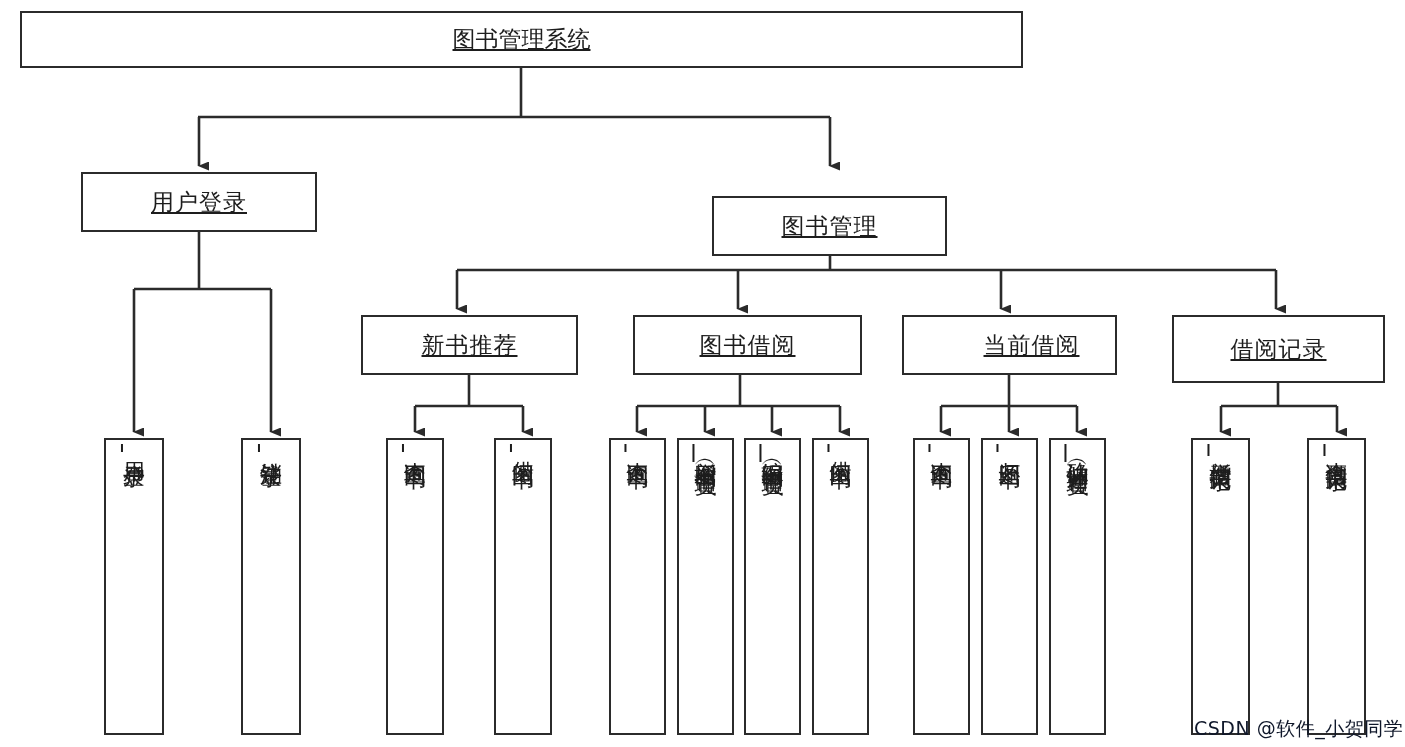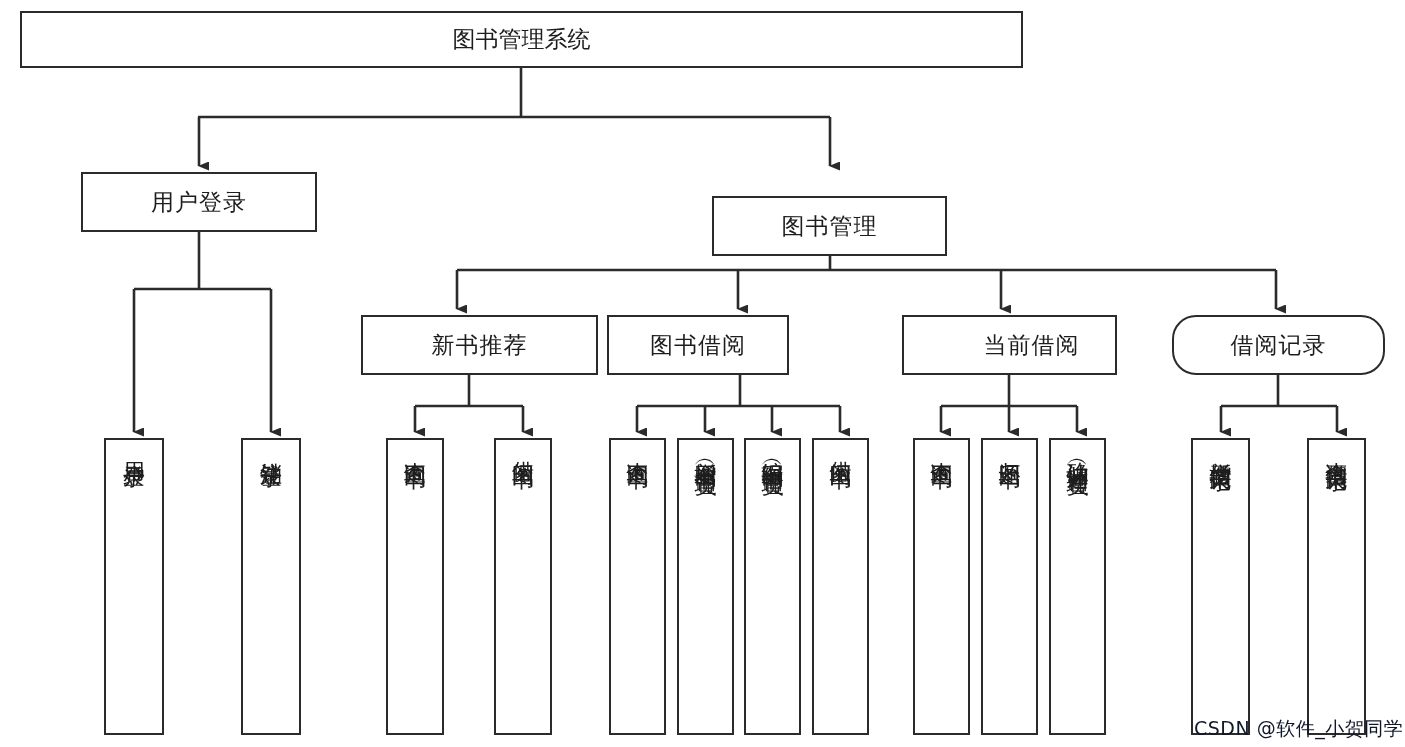--- a/index.html
+++ b/index.html
@@ -29,20 +29,21 @@
   .node {
     position: absolute;
     box-sizing: border-box;
     background: #ffffff;
     border: 2px solid #2b2b2b;
     display: flex;
     align-items: center;
     justify-content: center;
     color: #1d1d1d;
     text-align: center;
+    text-decoration: underline;
   }
   .node.h {
     font-size: 23px;
     letter-spacing: 1px;
   }
   .node.root {
     font-size: 23px;
   }
   .node.leaf {
     font-size: 22px;
@@ -125,33 +126,33 @@
   </div>
 
   <div class="node h" style="left:81px; top:172px; width:236px; height:60px;">
     <span>用户登录</span>
   </div>
 
   <div class="node h" style="left:712px; top:172px; width:235px; height:60px;margin-top:24px;">
     <span>图书管理</span>
   </div>
 
-  <div class="node h" style="left:361px; top:315px; width:237px; height:60px;">
+  <div class="node h" style="left:361px; top:315px; width:217px; height:60px;">
     <span>新书推荐</span>
   </div>
 
-  <div class="node h" style="left:607px; top:315px; width:182px; height:60px;">
+  <div class="node h" style="left:633px; top:315px; width:229px; height:60px;">
     <span>图书借阅</span>
   </div>
 
   <div class="node h" style="left:902px; top:315px; width:215px; height:60px;padding-left:44px;">
     <span>当前借阅</span>
   </div>
 
-  <div class="node h" style="left:1172px; top:315px; width:213px; height:60px;border-radius:24px;">
+  <div class="node h" style="left:1172px; top:315px; width:213px; height:68px;">
     <span>借阅记录</span>
   </div>
 
   <div class="node leaf" style="left:104px; top:438px; width:60px; height:297px;">
     <span class="vtext">用户登录</span>
   </div>
 
   <div class="node leaf" style="left:241px; top:438px; width:60px; height:297px;">
     <span class="vtext">注销登录</span>
   </div>

